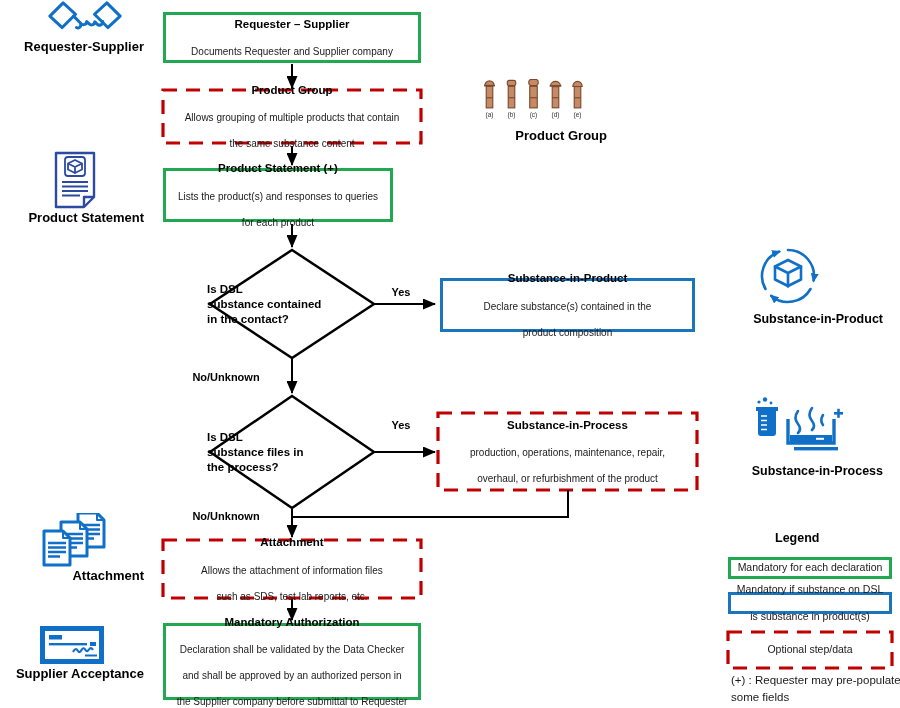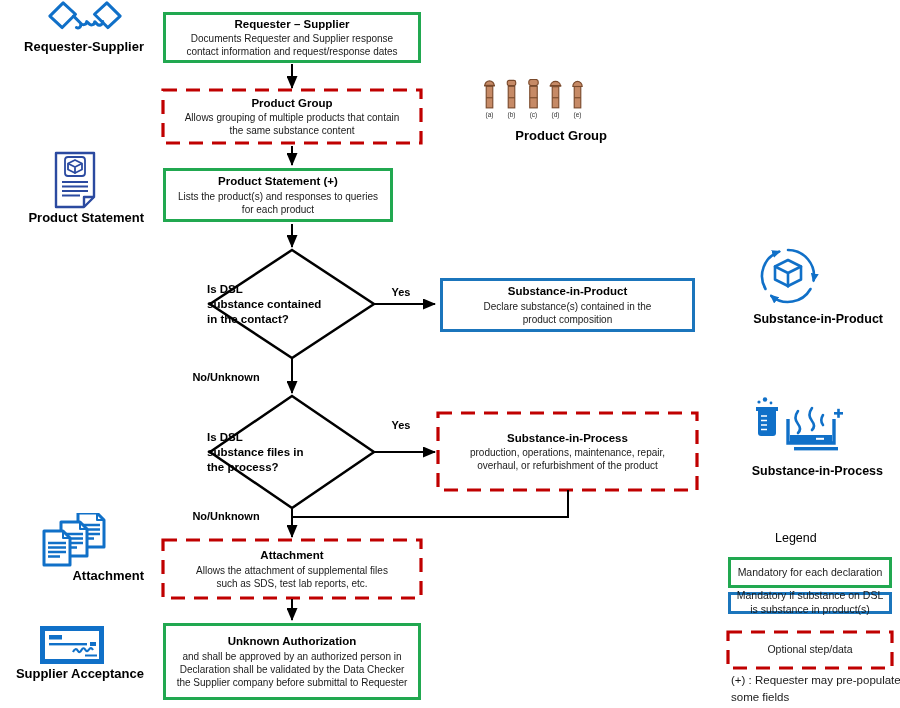--- a/index.html
+++ b/index.html
@@ -5,34 +5,34 @@
   :root{
     --green:#21a850; --blue:#1b75bc; --red:#c00000;
     --icon_blue:#1070c8; --navy:#2b4aa0; --rivet:#c68a66; --rivet_stroke:#7a4a2c; --line:#000000;
   }
   html,body{margin:0;padding:0;background:#fff;}
   .canvas{position:relative;width:900px;height:708px;background:#fff;font-family:"Liberation Sans",sans-serif;overflow:hidden;}
   .overlay{position:absolute;left:0;top:0;z-index:1;}
   .conn{stroke:var(--line);stroke-width:2;fill:none;}
   .diamond{stroke:var(--line);stroke-width:2.5;fill:#fff;}
   .reddash{stroke:var(--red);stroke-width:3.2;fill:#fff;stroke-dasharray:14 9;}
-  .box{position:absolute;z-index:2;display:flex;flex-direction:column;justify-content:center;align-items:center;box-sizing:border-box;text-align:center;}
+  .box{position:absolute;z-index:2;display:flex;flex-direction:column;justify-content:center;align-items:center;box-sizing:border-box;text-align:center;gap:13px;}
   .bordered{background:#fff;}
   .green-b{border:3px solid var(--green);}
   .blue-b{border:3px solid var(--blue);}
   .box-title{font-size:11.5px;font-weight:bold;color:#000;line-height:1.35;}
   .box-line{font-size:10px;color:#1a1a1a;line-height:1.3;white-space:nowrap;}
   .dtext{position:absolute;z-index:2;text-align:left;font-weight:bold;font-size:11.5px;color:#000;line-height:1.3;}
   .elabel{position:absolute;z-index:2;font-weight:bold;font-size:11px;color:#000;white-space:nowrap;text-align:center;}
   .slabel{position:absolute;z-index:2;font-weight:bold;font-size:13px;color:#000;text-align:right;white-space:nowrap;}
   .icon{position:absolute;z-index:2;}
   .rivets{position:absolute;z-index:2;display:flex;gap:7px;align-items:flex-end;}
   .rivet-col{display:flex;flex-direction:column;align-items:center;gap:2px;}
   .rivet-letter{font-size:6.5px;color:#333;}
-  .legend-title{position:absolute;z-index:2;font-weight:normal;font-size:12.5px;color:#000;padding-left:40px;}
+  .legend-title{position:absolute;z-index:2;font-weight:bold;font-size:12.5px;color:#000;padding-left:40px;}
   .legend-line{font-size:10.5px;color:#1a1a1a;line-height:1.3;white-space:nowrap;}
   .note{position:absolute;z-index:2;font-size:11.5px;color:#1a1a1a;line-height:1.5;}
 </style>
 </head>
 <body>
 
 <div class="canvas">
 
   <svg class="overlay" width="900" height="708" viewBox="0 0 900 708">
     <defs>
@@ -52,22 +52,21 @@
     <path d="M374,304 H435" class="conn" marker-end="url(#ah)"></path>
     <path d="M292,358 V393" class="conn" marker-end="url(#ah)"></path>
     <path d="M374,452 H435" class="conn" marker-end="url(#ah)"></path>
     <path d="M568,490 V517 H293" class="conn"></path>
     <path d="M292,509 V537" class="conn" marker-end="url(#ah)"></path>
     <path d="M292,599 V620" class="conn" marker-end="url(#ah)"></path>
   </svg>
 
   <div class="box bordered green-b" style="left:163px;top:12px;width:258px;height:51px">
     <div class="box-title">Requester – Supplier</div>
-    <div class="box-line">Documents Requester and Supplier response</div>
-    <div class="box-line">contact information and request/response dates</div>
+    <div class="box-line">Documents Requester and Supplier company</div>
   </div>
 
   <div class="box" style="left:163px;top:90px;width:258px;height:53px">
     <div class="box-title">Product Group</div>
     <div class="box-line">Allows grouping of multiple products that contain</div>
     <div class="box-line">the same substance content</div>
   </div>
 
   <div class="box bordered green-b" style="left:163px;top:168px;width:230px;height:54px">
     <div class="box-title">Product Statement (+)</div>
@@ -82,28 +81,28 @@
   </div>
 
   <div class="box" style="left:438px;top:413px;width:259px;height:77px">
     <div class="box-title">Substance-in-Process</div>
     <div class="box-line">production, operations, maintenance, repair,</div>
     <div class="box-line">overhaul, or refurbishment of the product</div>
   </div>
 
   <div class="box" style="left:163px;top:540px;width:258px;height:58px">
     <div class="box-title">Attachment</div>
-    <div class="box-line">Allows the attachment of supplemental files</div>
+    <div class="box-line">Allows the attachment of information files</div>
     <div class="box-line">such as SDS, test lab reports, etc.</div>
   </div>
 
   <div class="box bordered green-b" style="left:163px;top:623px;width:258px;height:77px">
-    <div class="box-title">Unknown Authorization</div>
+    <div class="box-title">Mandatory Authorization</div>
+    <div class="box-line">Declaration shall be validated by the Data Checker</div>
     <div class="box-line">and shall be approved by an authorized person in</div>
-    <div class="box-line">Declaration shall be validated by the Data Checker</div>
     <div class="box-line">the Supplier company before submittal to Requester</div>
   </div>
 
   <div class="dtext" style="left:207px;top:282px;width:170px">
     <div>Is DSL</div>
     <div>substance contained</div>
     <div>in the contact?</div>
   </div>
   <div class="dtext" style="left:207px;top:430px;width:170px">
     <div>Is DSL</div>
@@ -254,21 +253,21 @@
       <rect x="70" y="40.8" width="8" height="2" fill="#fff"></rect>
       <rect x="48" y="50" width="44" height="3.4" style="fill:var(--icon_blue)"></rect>
       <path d="M52,14 q-5,7 0,13 q4,5 0,9 M66,11 q-5,7 0,13 q4,5 0,9 M77,18 q-3.5,5.5 0,10" fill="none" style="stroke:var(--icon_blue)" stroke-width="2.6" stroke-linecap="round"></path>
       <rect x="88" y="15" width="9" height="2.6" style="fill:var(--icon_blue)"></rect>
       <rect x="91.2" y="11.8" width="2.6" height="9" style="fill:var(--icon_blue)"></rect>
     </g>
   </svg>
   <div class="slabel" style="left:713px;top:464px;width:170px;font-size:12.5px">Substance-in-Process</div>
 
   <div class="legend-title" style="left:735px;top:531px">Legend</div>
-  <div class="box bordered green-b" style="left:728px;top:557px;width:164px;height:31px">
+  <div class="box bordered green-b" style="left:728px;top:557px;width:164px;height:22px">
     <div class="legend-line">Mandatory for each declaration</div>
   </div>
   <div class="box bordered blue-b" style="left:728px;top:592px;width:164px;height:22px">
     <div class="legend-line">Mandatory if substance on DSL</div>
     <div class="legend-line">is substance in product(s)</div>
   </div>
   <div class="box" style="left:728px;top:632px;width:164px;height:36px">
     <div class="legend-line">Optional step/data</div>
   </div>
   <div class="note" style="left:731px;top:672px;width:180px">

